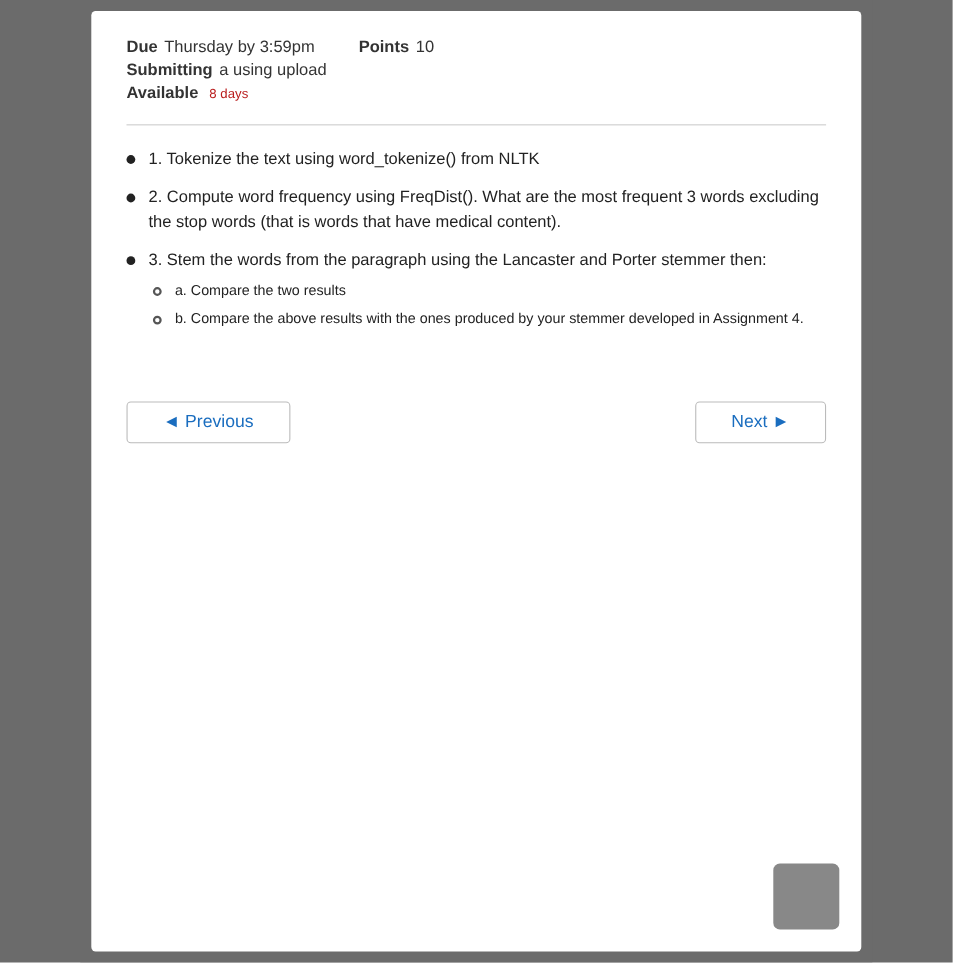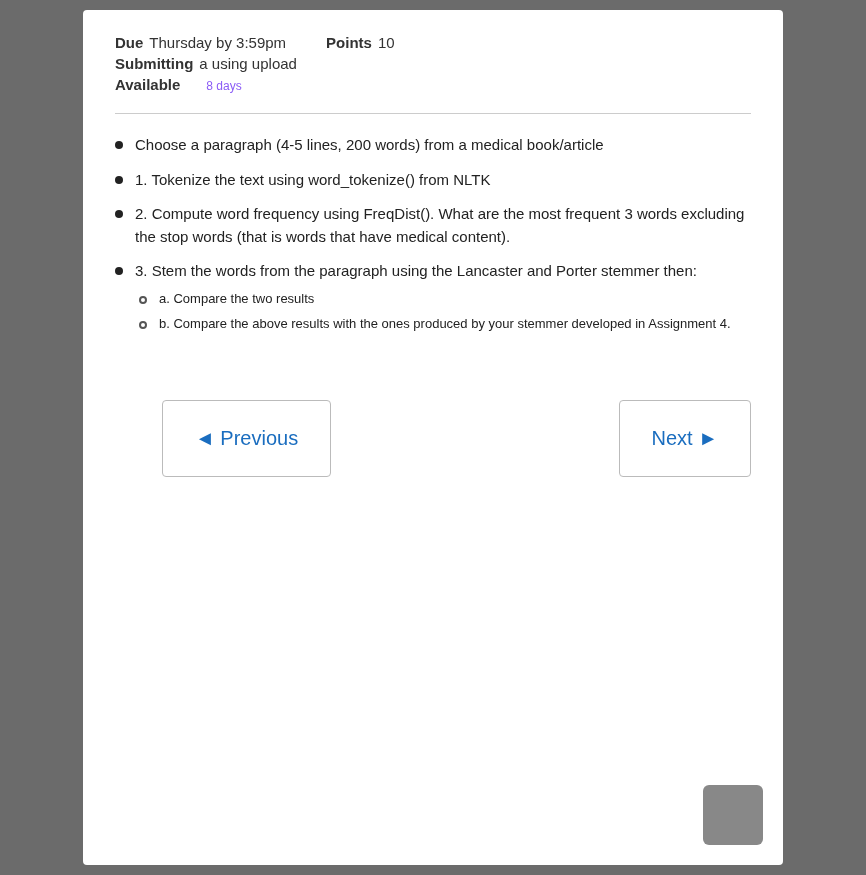--- a/index.html
+++ b/index.html
@@ -60,22 +60,22 @@
 
     .meta-row .label2 {
       font-weight: 700;
       margin-left: 40px;
       margin-right: 6px;
       text-align: right;
     }
 
     .days-badge {
       font-size: 12px;
-      color: #8b5cf6;
-      margin-left: 20px;
+      color: #b91c1c;
+      margin-left: 4px;
     }
 
     .instructions-list {
       list-style: none;
       padding: 0;
       margin: 0;
     }
 
     .instructions-list > li {
       display: flex;
@@ -136,29 +136,28 @@
       justify-content: space-between;
       align-items: center;
       margin-top: 50px;
       padding-top: 10px;
     }
 
     .nav-btn {
       background-color: #ffffff;
       border: 1px solid #bbbbbb;
       border-radius: 4px;
-      padding: 26px 32px;
-      font-size: 20px;
+      padding: 9px 32px;
+      font-size: 16px;
       color: #1a6dbf;
       cursor: pointer;
       display: flex;
       align-items: center;
       gap: 6px;
       font-weight: 400;
-      margin-left: 47px;
     }
 
     .scroll-indicator {
       width: 60px;
       height: 60px;
       background-color: #888888;
       border-radius: 6px;
       position: absolute;
       bottom: 20px;
       right: 20px;
@@ -182,24 +181,20 @@
         <span class="value">a using upload</span>
       </div>
       <div class="meta-row">
         <span class="label">Available</span>
         <span class="days-badge">8 days</span>
       </div>
     </div>
 
     <ul class="instructions-list">
 
-      <li>
-        <span class="bullet-dot"></span>
-        <span class="li-text">Choose a paragraph (4-5 lines, 200 words) from a medical book/article</span>
-      </li>
 
       <li>
         <span class="bullet-dot"></span>
         <span class="li-text">1. Tokenize the text using word_tokenize() from NLTK</span>
       </li>
 
       <li>
         <span class="bullet-dot"></span>
         <span class="li-text">2. Compute word frequency using FreqDist(). What are the most frequent 3 words excluding the stop words (that is words that have medical content).</span>
       </li>

